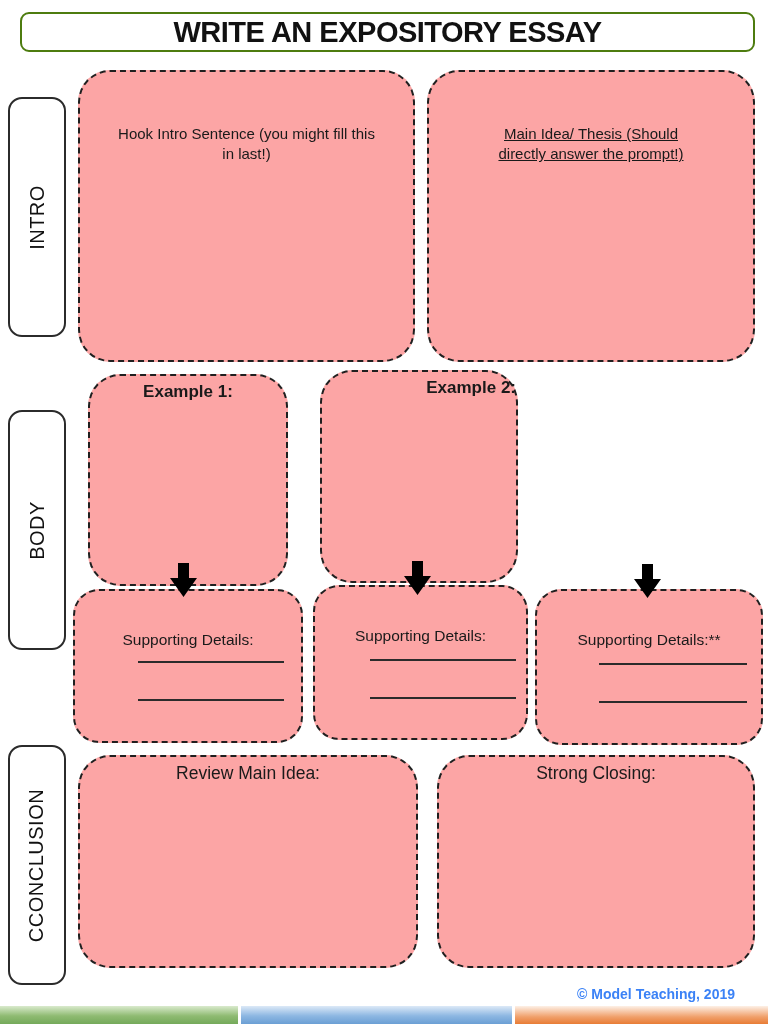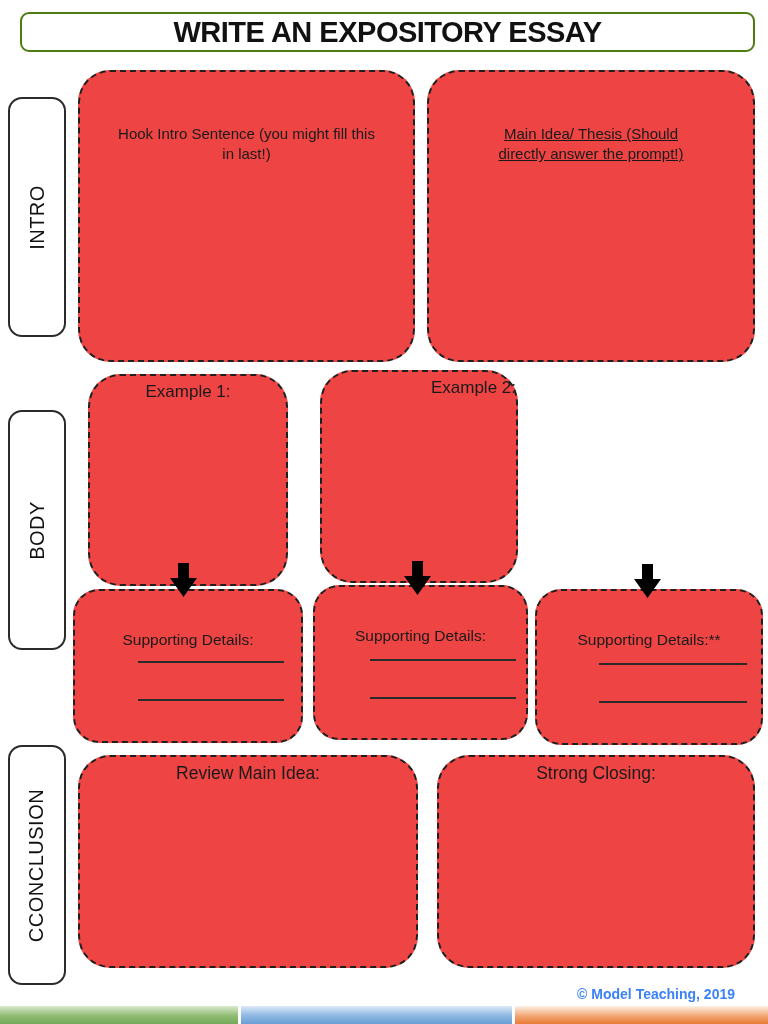--- a/index.html
+++ b/index.html
@@ -28,29 +28,29 @@
     box-sizing:border-box;background:#fff;
   }
   .side-label span{
     transform:rotate(-90deg);
     white-space:nowrap;
     font-size:20px;color:#111;letter-spacing:0.5px;
   }
   .dash-box{
     position:absolute;
     border:2px dashed #1f1f1f;
-    box-sizing:border-box;background:#ef4444;
+    box-sizing:border-box;background:#fca5a5;
     text-align:center;
   }
   .dash-box .box-label{
     font-size:15px;color:#1a1a1a;line-height:1.35;
   }
   .intro-pad{padding-top:52px;}
   .intro-pad .box-label{font-size:15px;}
-  .ex-label{padding-top:5px;font-size:17px !important;}
+  .ex-label{padding-top:5px;font-size:17px !important;font-weight:bold;}
   .sd-label{padding-top:11px;font-size:15.5px !important;margin-top:28px;}
   .concl-label{padding-top:5px;font-size:17.5px !important;}
   .r30{border-radius:32px;}
   .r26{border-radius:26px;}
   .write-line{
     position:absolute;height:0;border-bottom:2px solid #2b2b2b;
   }
   .arrow{position:absolute;z-index:5;}
   .footer-copyright{
     position:absolute;top:986px;right:33px;

